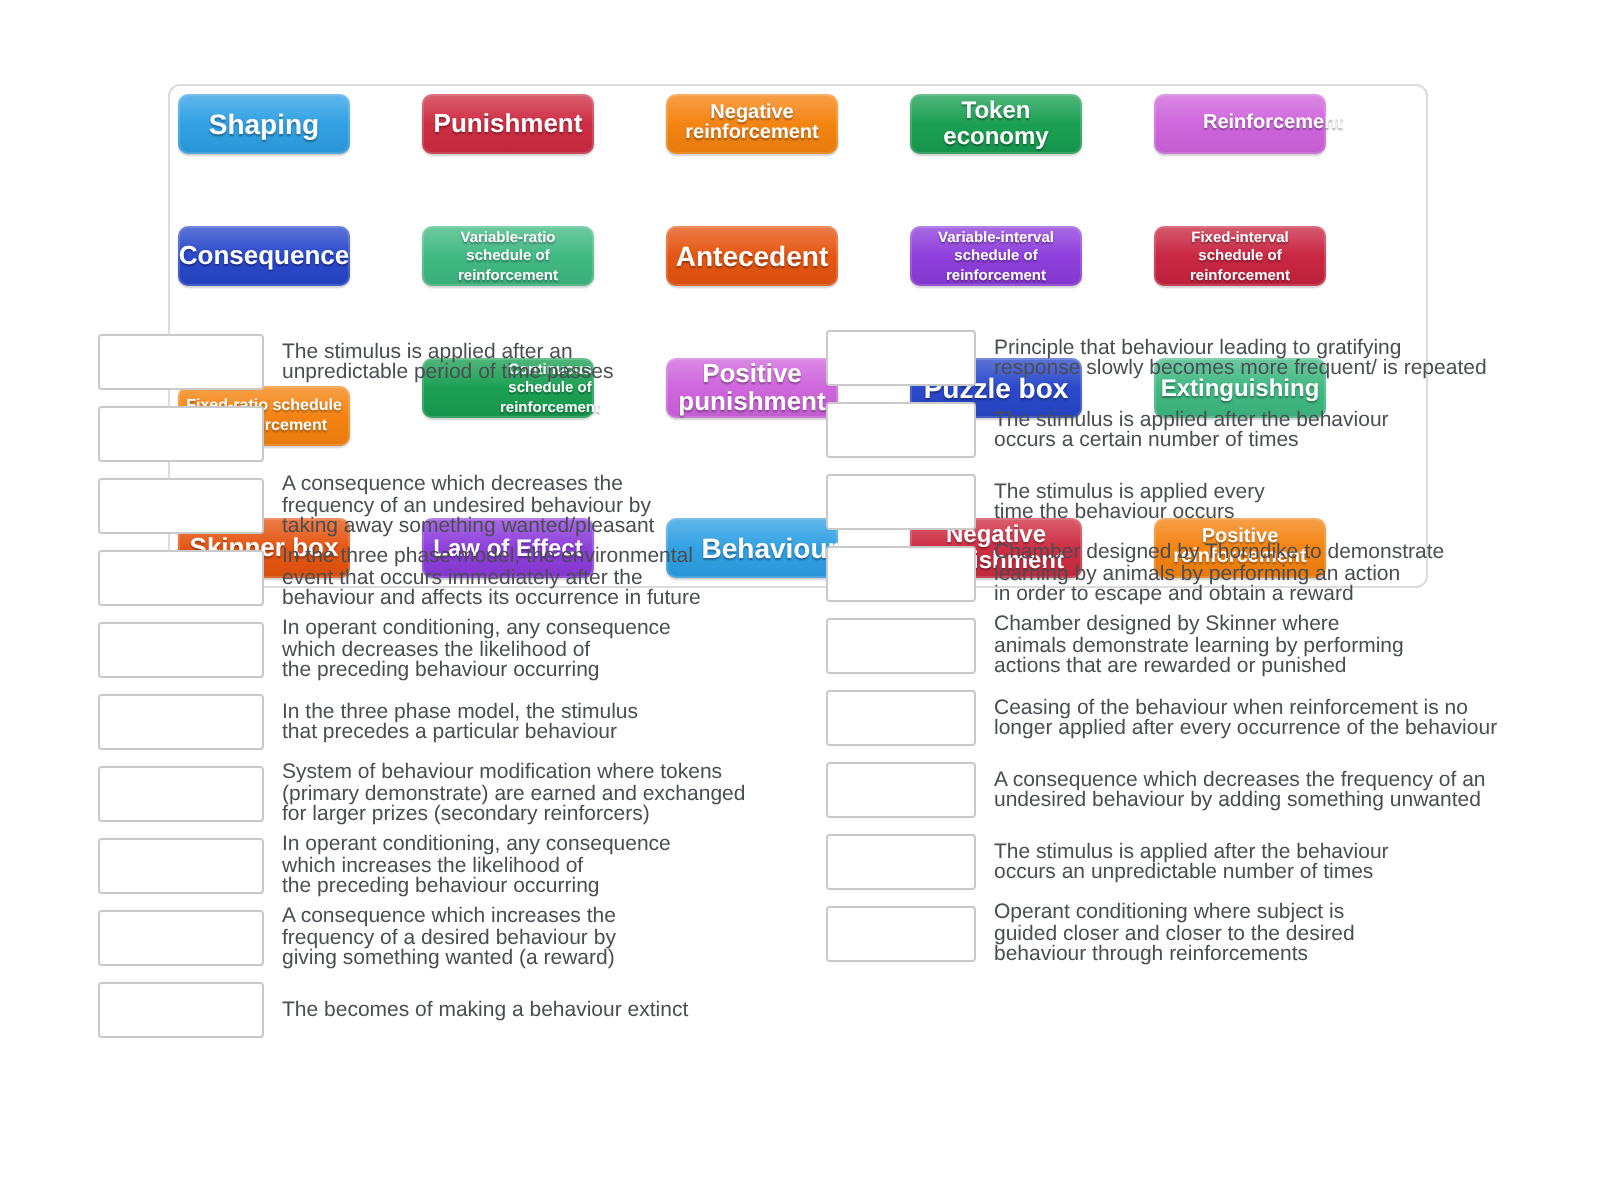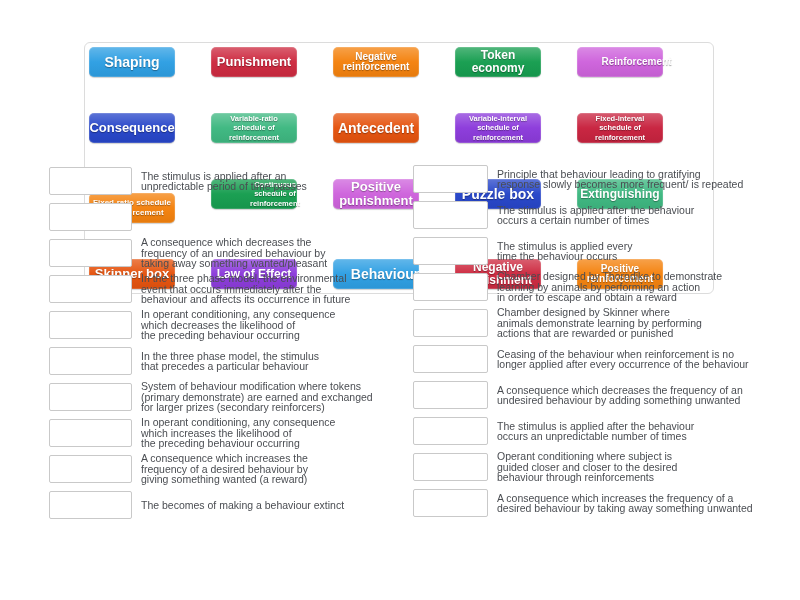--- a/index.html
+++ b/index.html
@@ -277,20 +277,15 @@
 occurs an unpredictable number of times</div>
       </div>
 
       <div class="match-row">
         <div class="slot"></div>
         <div class="definition">Operant conditioning where subject is
 guided closer and closer to the desired
 behaviour through reinforcements</div>
       </div>
 
-      <div class="match-row">
-        <div class="slot"></div>
-        <div class="definition">A consequence which increases the frequency of a
-desired behaviour by taking away something unwanted</div>
-      </div>
     </div>
 
 </div>
 
 </body></html>

